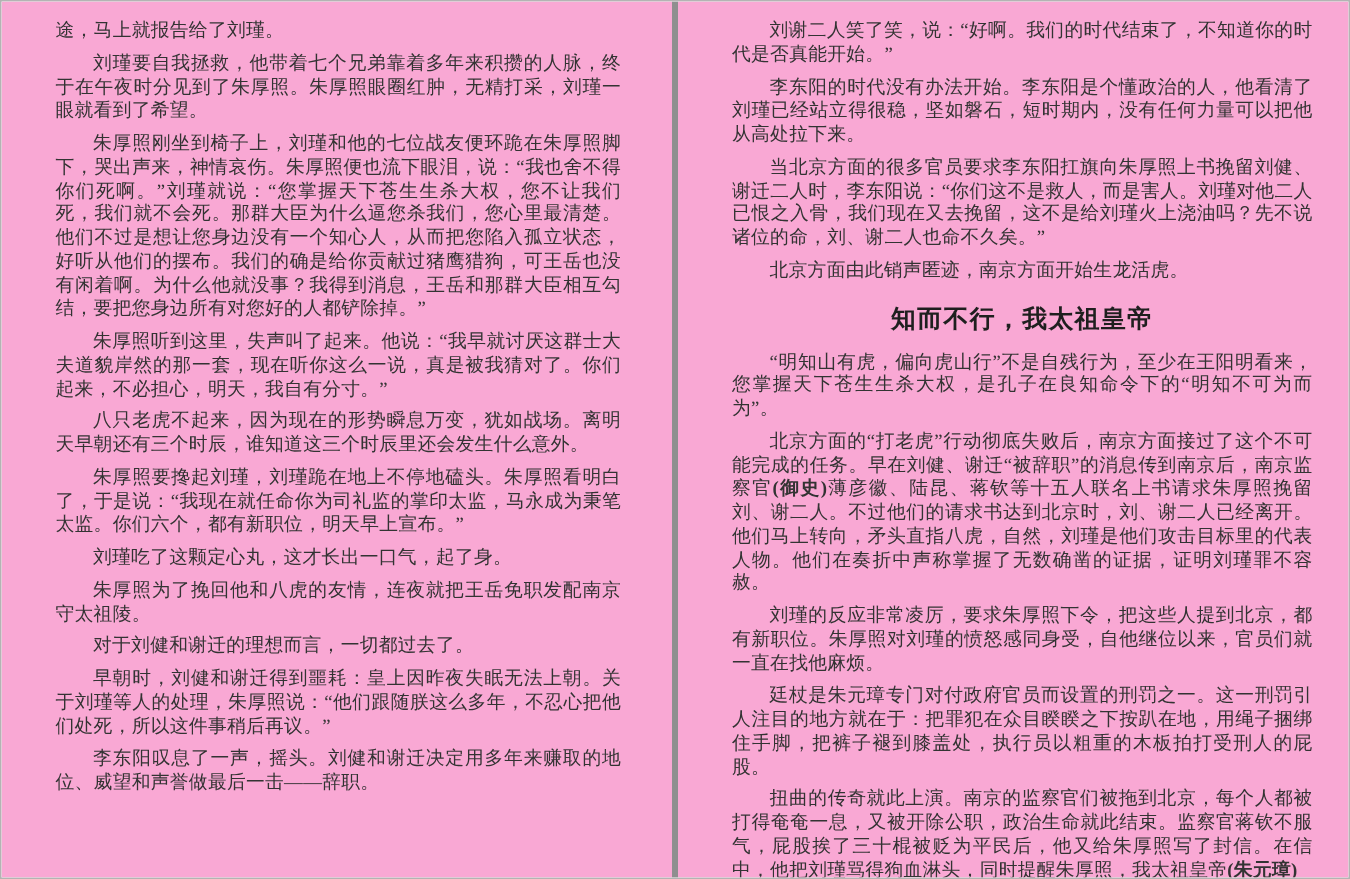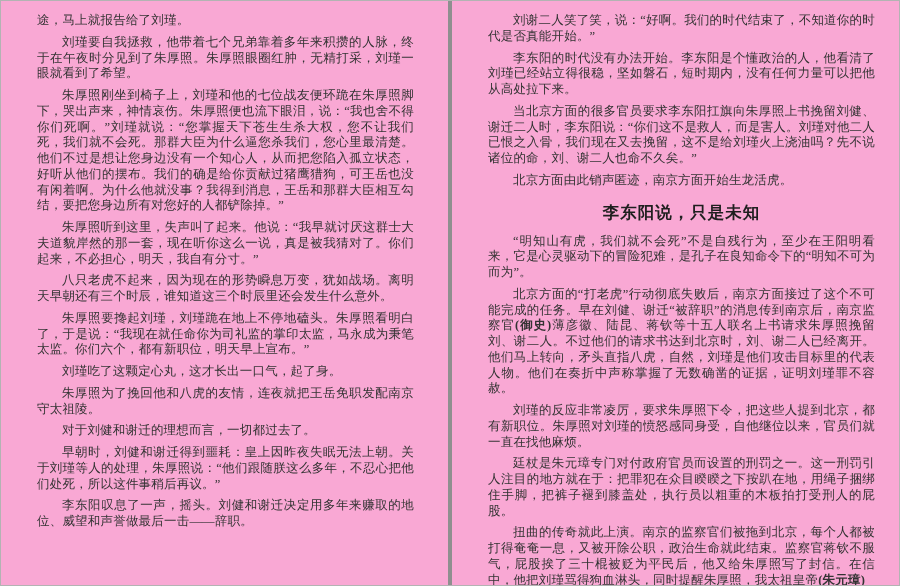--- a/index.html
+++ b/index.html
@@ -76,23 +76,23 @@
   </div>
 
   <div class="gutter"></div>
 
   <div class="page page-right">
     <p>刘谢二人笑了笑，说：“好啊。我们的时代结束了，不知道你的时代是否真能开始。”</p>
     <p>李东阳的时代没有办法开始。李东阳是个懂政治的人，他看清了刘瑾已经站立得很稳，坚如磐石，短时期内，没有任何力量可以把他从高处拉下来。</p>
     <p>当北京方面的很多官员要求李东阳扛旗向朱厚照上书挽留刘健、谢迁二人时，李东阳说：“你们这不是救人，而是害人。刘瑾对他二人已恨之入骨，我们现在又去挽留，这不是给刘瑾火上浇油吗？先不说诸位的命，刘、谢二人也命不久矣。”</p>
     <p>北京方面由此销声匿迹，南京方面开始生龙活虎。</p>
 
-    <h2 class="section-heading">李东阳说，只是未知</h2>
+    <h2 class="section-heading">知而不行，我太祖皇帝</h2>
 
-    <p>“明知山有虎，我们就不会死”不是自残行为，至少在王阳明看来，它是心灵驱动下的冒险犯难，是孔子在良知命令下的“明知不可为而为”。</p>
+    <p>“明知山有虎，偏向虎山行”不是自残行为，至少在王阳明看来，您掌握天下苍生生杀大权，是孔子在良知命令下的“明知不可为而为”。</p>
     <p>
       <span>北京方面的“打老虎”行动彻底失败后，南京方面接过了这个不可能完成的任务。早在刘健、谢迁“被辞职”的消息传到南京后，南京监察官</span><b class="inline-bold">(御史)</b><span>薄彦徽、陆昆、蒋钦等十五人联名上书请求朱厚照挽留刘、谢二人。不过他们的请求书达到北京时，刘、谢二人已经离开。他们马上转向，矛头直指八虎，自然，刘瑾是他们攻击目标里的代表人物。他们在奏折中声称掌握了无数确凿的证据，证明刘瑾罪不容赦。</span>
     </p>
     <p>刘瑾的反应非常凌厉，要求朱厚照下令，把这些人提到北京，都有新职位。朱厚照对刘瑾的愤怒感同身受，自他继位以来，官员们就一直在找他麻烦。</p>
     <p>廷杖是朱元璋专门对付政府官员而设置的刑罚之一。这一刑罚引人注目的地方就在于：把罪犯在众目睽睽之下按趴在地，用绳子捆绑住手脚，把裤子褪到膝盖处，执行员以粗重的木板拍打受刑人的屁股。</p>
     <p>
       <span>扭曲的传奇就此上演。南京的监察官们被拖到北京，每个人都被打得奄奄一息，又被开除公职，政治生命就此结束。监察官蒋钦不服气，屁股挨了三十棍被贬为平民后，他又给朱厚照写了封信。在信中，他把刘瑾骂得狗血淋头，同时提醒朱厚照，我太祖皇帝</span><b class="inline-bold">(朱元璋)</b>
     </p>
 
   </div>

